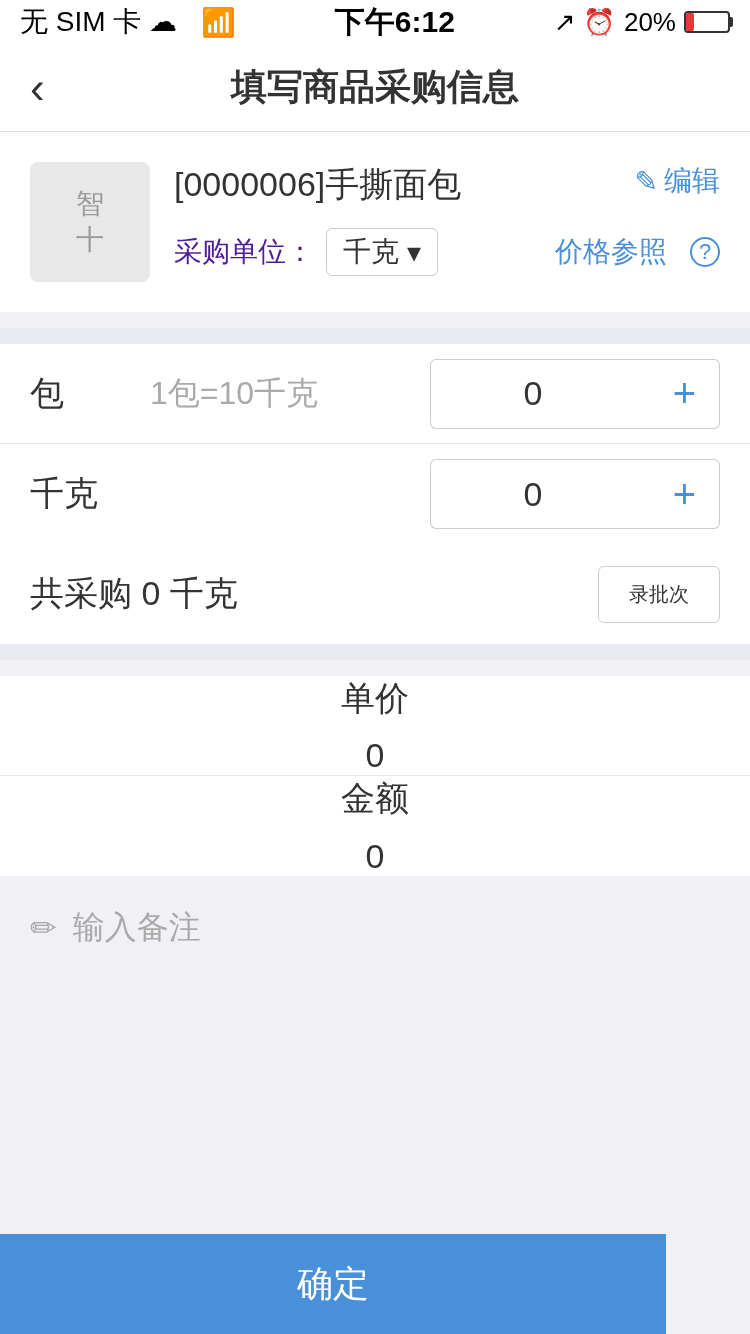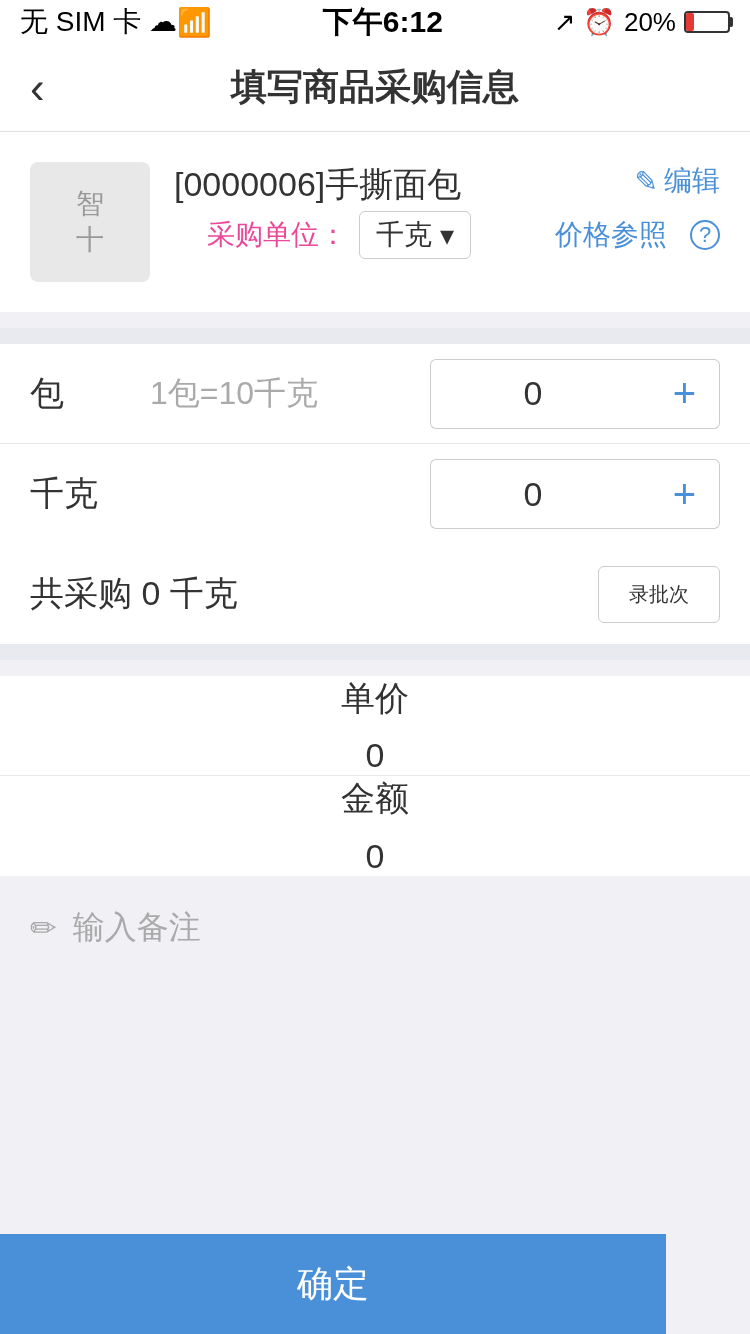--- a/index.html
+++ b/index.html
@@ -16,21 +16,21 @@
     .status-bar {
       height: 44px;
       background: #fff;
       display: flex;
       align-items: center;
       justify-content: space-between;
       padding: 0 20px;
       font-size: 28px;
       font-weight: 500;
     }
-    .status-left { display: flex; align-items: center; gap: 0; }
+    .status-left { display: flex; align-items: center; gap: 24px; }
     .status-center { font-size: 30px; font-weight: 600; }
     .status-right { display: flex; align-items: center; gap: 8px; font-size: 26px; }
     .battery-icon {
       width: 46px; height: 22px; border: 2px solid #333; border-radius: 4px; position: relative; display: inline-flex; align-items: center;
     }
     .battery-icon::after { content: ''; width: 3px; height: 10px; background: #333; position: absolute; right: -5px; border-radius: 0 2px 2px 0; }
     .battery-fill { width: 20%; height: 100%; background: #e53935; border-radius: 2px; }
 
     
     .nav-bar {
@@ -79,30 +79,30 @@
       font-size: 28px;
       color: #999;
       text-align: center;
       line-height: 1.3;
     }
     .product-info { flex: 1; }
     .product-name-row {
       display: flex;
       justify-content: space-between;
       align-items: flex-start;
-      margin-bottom: 3px;
+      margin-bottom: 20px;
     }
     .product-name { font-size: 34px; color: #333; font-weight: 500; }
     .edit-btn { color: #4a90d9; font-size: 28px; display: flex; align-items: center; gap: 6px; white-space: nowrap; }
     .product-unit-row {
       display: flex;
       justify-content: space-between;
       align-items: center;
     }
-    .unit-label { font-size: 28px; color: #ec4899; margin-left: 33px; }
+    .unit-label { font-size: 28px; color: #4c1d95; }
     .unit-select {
       border: 1px solid #ccc;
       border-radius: 6px;
       padding: 4px 16px;
       font-size: 28px;
       color: #333;
       background: #fff;
       display: flex; align-items: center; gap: 8px;
       margin-left: 12px;
     }

